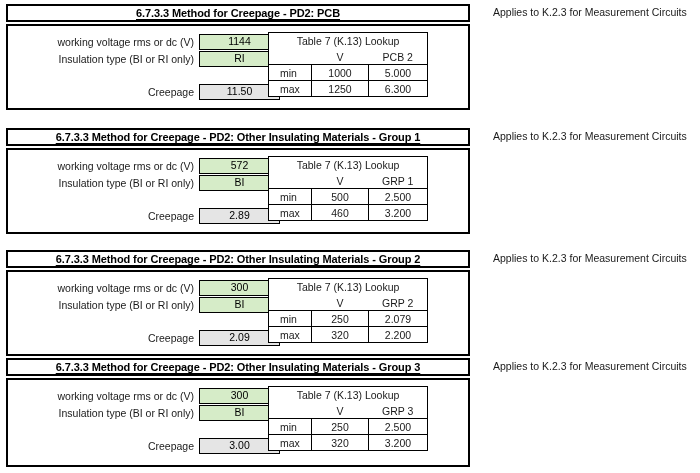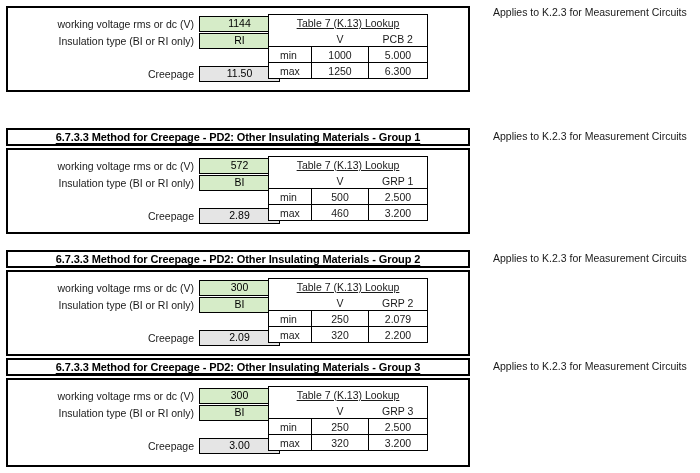--- a/index.html
+++ b/index.html
@@ -116,21 +116,20 @@
   .lookup .c-val { width: 58px; }
 
   
   .lookup {
     border: 1.5px solid #000000;
   }
   .lookup .title-cell {
     border: none;
     font-size: 10.5px;
     height: 16px;
-    text-decoration: underline;
   }
   .lookup .head-cell {
     border: none;
     height: 15px;
   }
   .lookup .head-cell.blank { border: none; }
   .lookup .data-row td {
     border: 1px solid #000000;
   }
   .lookup .data-row td.c-key {
@@ -151,20 +150,23 @@
     color: #1a1a1a;
     white-space: nowrap;
   }
 </style>
 </head>
 <body>
 
 <div id="page-root">
 
   <div class="panel" style="top:4px;">
+    <div class="panel-header">
+      <span class="panel-title">6.7.3.3 Method for Creepage - PD2: PCB</span>
+    </div>
     <div class="panel-body" style="height:86px;">
 
       <div class="fields">
         <div class="field-row">
           <span class="field-label">working voltage rms or dc (V)</span>
           <div class="value-cell green">1144</div>
         </div>
         <div class="field-row">
           <span class="field-label">Insulation type (BI or RI only)</span>
           <div class="value-cell green">RI</div>

